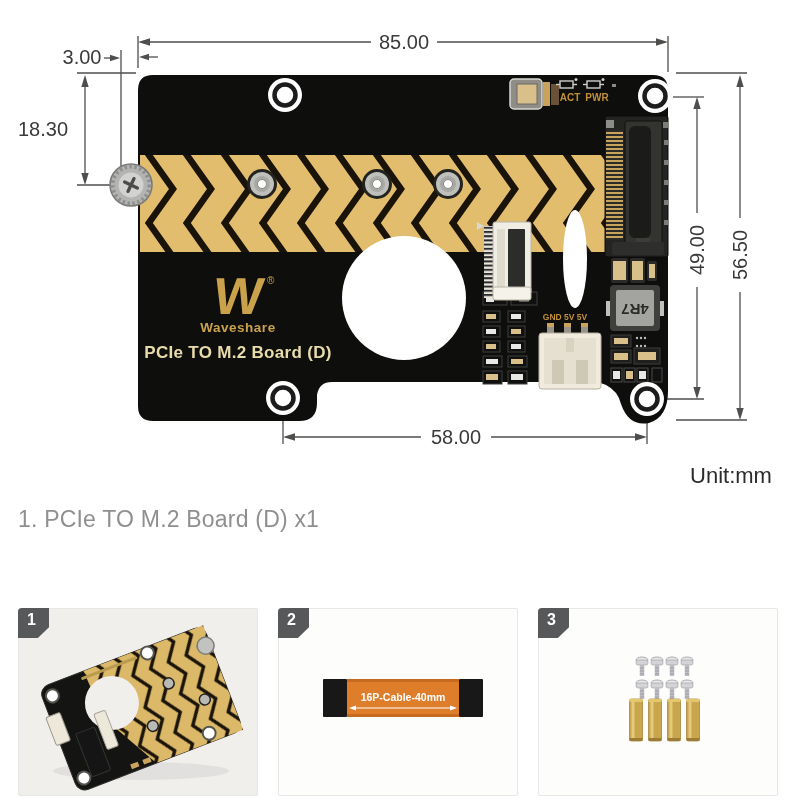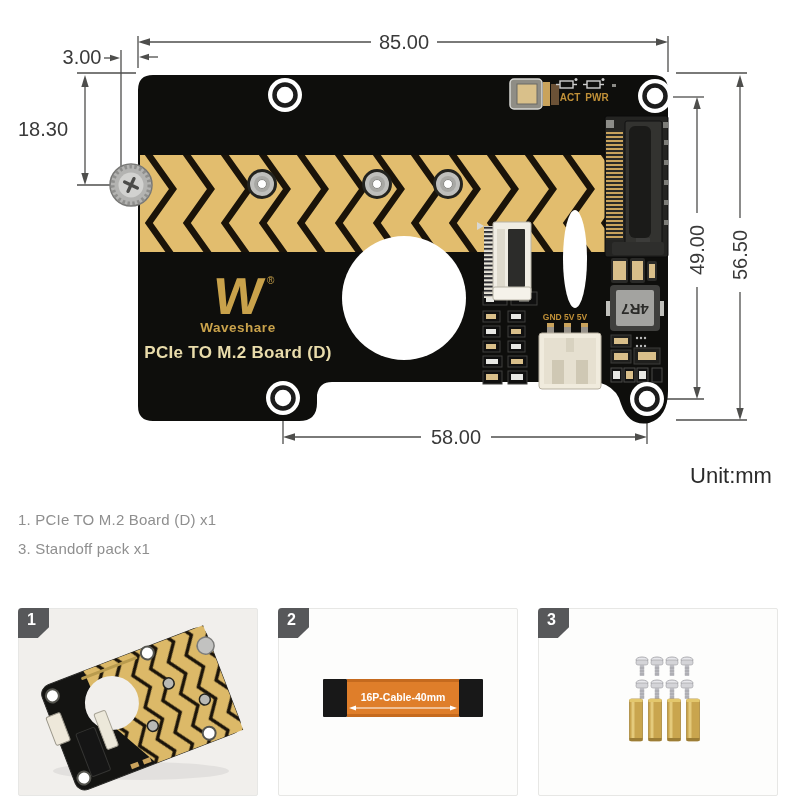--- a/index.html
+++ b/index.html
@@ -4,21 +4,21 @@
 <style>
   html,body{margin:0;padding:0;background:#ffffff;}
   body{width:800px;height:800px;position:relative;font-family:"Liberation Sans",sans-serif;overflow:hidden;}
   #stage{position:absolute;inset:0;}
   svg text{font-family:"Liberation Sans",sans-serif;}
   .dim-text{fill:#3a3a3a;font-size:20px;}
   .dim-line{stroke:#4e4e4c;stroke-width:1.3;fill:none;}
   .dim-arrow{fill:#4e4e4c;}
   .unit-text{fill:#2b2b2b;font-size:22px;}
   .list{position:absolute;left:18px;top:505px;width:500px;}
-  .list-item{color:#8f8f8f;font-size:15px;line-height:29px;letter-spacing:.2px;}
+  .list-item{color:#8f8f8f;font-size:23px;line-height:29px;letter-spacing:.2px;}
   .card{position:absolute;top:608px;width:238px;height:186px;background:#fdfdfc;border:1px solid #e7e7e5;border-radius:2px;}
   #card-1{left:18px;background:#f1efec;}
   #card-2{left:278px;}
   #card-3{left:538px;}
   .badge{position:absolute;top:-1px;left:-1px;width:31px;height:30px;background:#57585a;color:#fff;
          font-size:16px;font-weight:bold;clip-path:polygon(0 0,100% 0,100% 64%,64% 100%,0 100%);
          border-top-left-radius:4px;padding:0;box-sizing:border-box;}
   .badge span{position:absolute;left:9px;top:3px;}
   .card svg{position:absolute;inset:0;}
 </style>
@@ -297,21 +297,20 @@
       <g transform="rotate(25)" stroke="#4c4c4a" stroke-width="3.4" stroke-linecap="round">
         <line x1="-7" y1="0" x2="7" y2="0"></line>
           <line x1="0" y1="-7" x2="0" y2="7"></line>
       </g>
     </g>
   </svg>
 
   
   <div class="list">
     <div class="list-item">1. PCIe TO M.2 Board (D) x1</div>
-    <div class="list-item">3. Standoff pack x1</div>
   </div>
 
   
   <div class="card" id="card-1">
     <svg width="238" height="186" viewBox="0 0 238 186">
       <ellipse cx="122" cy="162" rx="88" ry="9" fill="rgba(0,0,0,0.06)"></ellipse>
       <g transform="translate(122,100) rotate(-21)">
         <rect x="-88" y="-56" width="176" height="112" rx="10" fill="#141412" stroke="#2a2a28"></rect>
         <polygon points="-40,-56 88,-56 88,56 -5,56 -38,-5" fill="url(#zz2)"></polygon>
         <circle cx="-25" cy="-16" r="27" fill="#f1efec"></circle>

